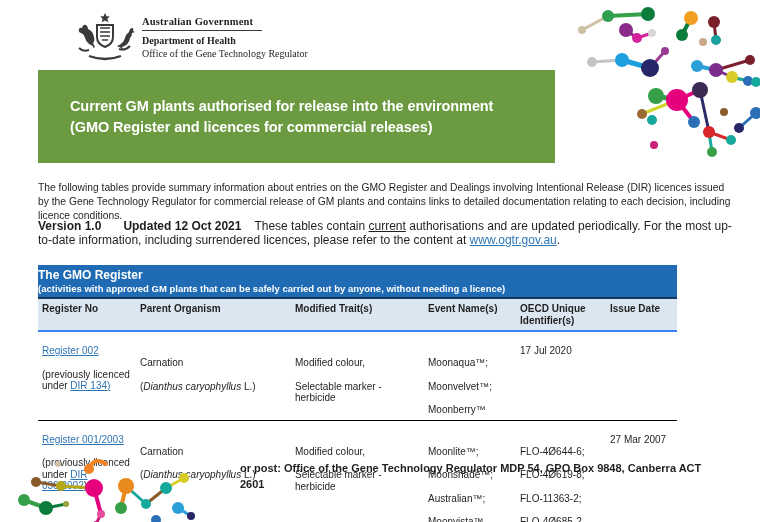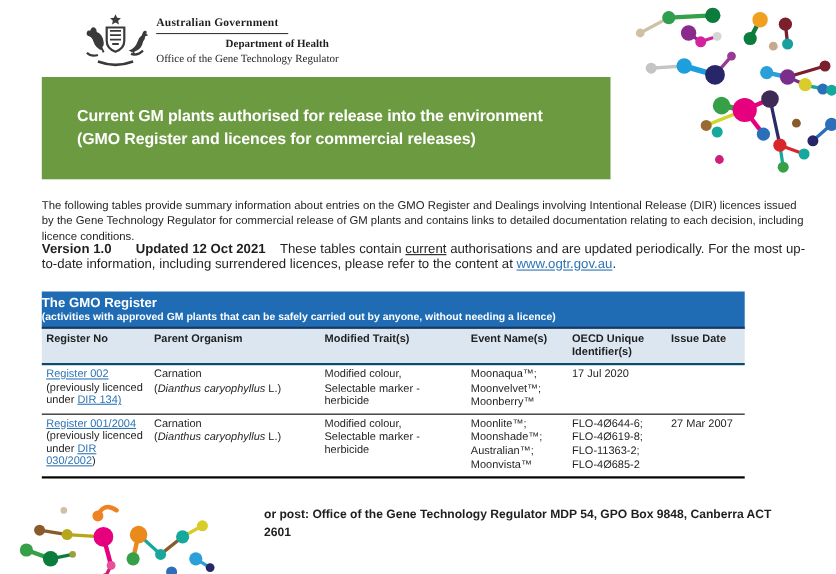--- a/index.html
+++ b/index.html
@@ -7,21 +7,21 @@
     position:relative;width:760px;height:522px;background:#ffffff;
     font-family:"Liberation Sans","DejaVu Sans",sans-serif;color:#1f1f1f;
     overflow:hidden;margin:0 auto;
   }
   
   .masthead{position:absolute;left:75px;top:10px;height:52px;}
   .crest{position:absolute;left:0;top:2px;}
   .mast-text{position:absolute;left:67px;top:6px;width:220px;font-family:"Liberation Serif","DejaVu Serif",serif;}
   .gov-title{font-size:10.5px;font-weight:bold;letter-spacing:.2px;}
   .mast-divider{width:120px;height:1px;background:#3a3a3a;margin:3px 0 4px 0;}
-  .dept-title{font-size:10px;font-weight:bold;text-align:center;}
+  .dept-title{font-size:10px;font-weight:bold;}
   .office-title{font-size:10px;margin-top:2px;}
   
   .banner{
     position:absolute;left:38px;top:70px;width:517px;height:93px;
     background:#6b9a41;color:#ffffff;box-sizing:border-box;
     padding:26px 14px 0 32px;
   }
   .banner div{font-size:14.5px;font-weight:bold;line-height:21px;letter-spacing:-.1px;}
   
   .intro-para{position:absolute;left:38px;top:181px;width:699px;font-size:10.3px;line-height:14px;}
@@ -32,28 +32,28 @@
   a.lnk{color:#2e75b5;text-decoration:underline;cursor:pointer;}
   
   .gmo-table{position:absolute;left:38px;top:265px;width:639px;}
   .tbl-title{
     background:#1f6cb5;color:#ffffff;text-align:left;
     padding:3px 0 2px 0;border-bottom:2px solid #17375e;
   }
   .tbl-title .t1{font-size:12px;font-weight:bold;line-height:15px;}
   .tbl-title .t2{font-size:9.5px;font-weight:bold;line-height:12px;}
   .grid{display:grid;grid-template-columns:102px 155px 133px 92px 90px 67px;}
-  .tbl-head{background:#dce6f1;border-bottom:2px solid #0c4a6e;}
+  .tbl-head{background:#dce6f1;border-bottom:2px solid #3b82f6;}
   .tbl-head .cell{font-size:10px;font-weight:bold;line-height:12px;padding:4px 8px 3px 0;}
   .row{border-bottom:1.5px solid #000;}
   .row.last{border-bottom:2.5px solid #000;}
-  .cell{padding:3px 6px 3px 0;box-sizing:border-box;}
+  .cell{padding:13px 6px 3px 0;box-sizing:border-box;}
   .cell.first{padding-left:4px;}
   .body-cell{font-size:10px;line-height:11.5px;}
-  .body-cell div{margin:0 0 1px 0;}
+  .body-cell div{margin:12px 0 1px 0;}
   .sci{font-style:italic;}
   
   .footer{position:absolute;left:240px;top:460px;width:470px;font-size:11px;font-weight:bold;line-height:16px;color:#1f1f1f;}
   
   .deco-tr{position:absolute;right:0;top:0;}
   .deco-bl{position:absolute;left:6px;bottom:-6px;}
 </style>
 </head>
 <body>
 
@@ -190,21 +190,21 @@
       <div class="cell body-cell">
         <div>Moonaqua™;</div>
         <div>Moonvelvet™;</div>
         <div>Moonberry™</div>
       </div>
       <div class="cell body-cell">17 Jul 2020</div>
     </div>
 
     <div class="grid row last">
       <div class="cell first body-cell">
-        <a class="lnk">Register 001/2004</a>
+        <a class="lnk">Register 001/2003</a>
         <div><span>(previously licenced under </span><a class="lnk">DIR 030/2002</a><span>)</span></div>
       </div>
       <div class="cell body-cell">
         <div>Carnation</div>
         <div><span>(</span><span class="sci">Dianthus caryophyllus</span><span> L.)</span></div>
       </div>
       <div class="cell body-cell">
         <div>Modified colour,</div>
         <div>Selectable marker - herbicide</div>
       </div>

